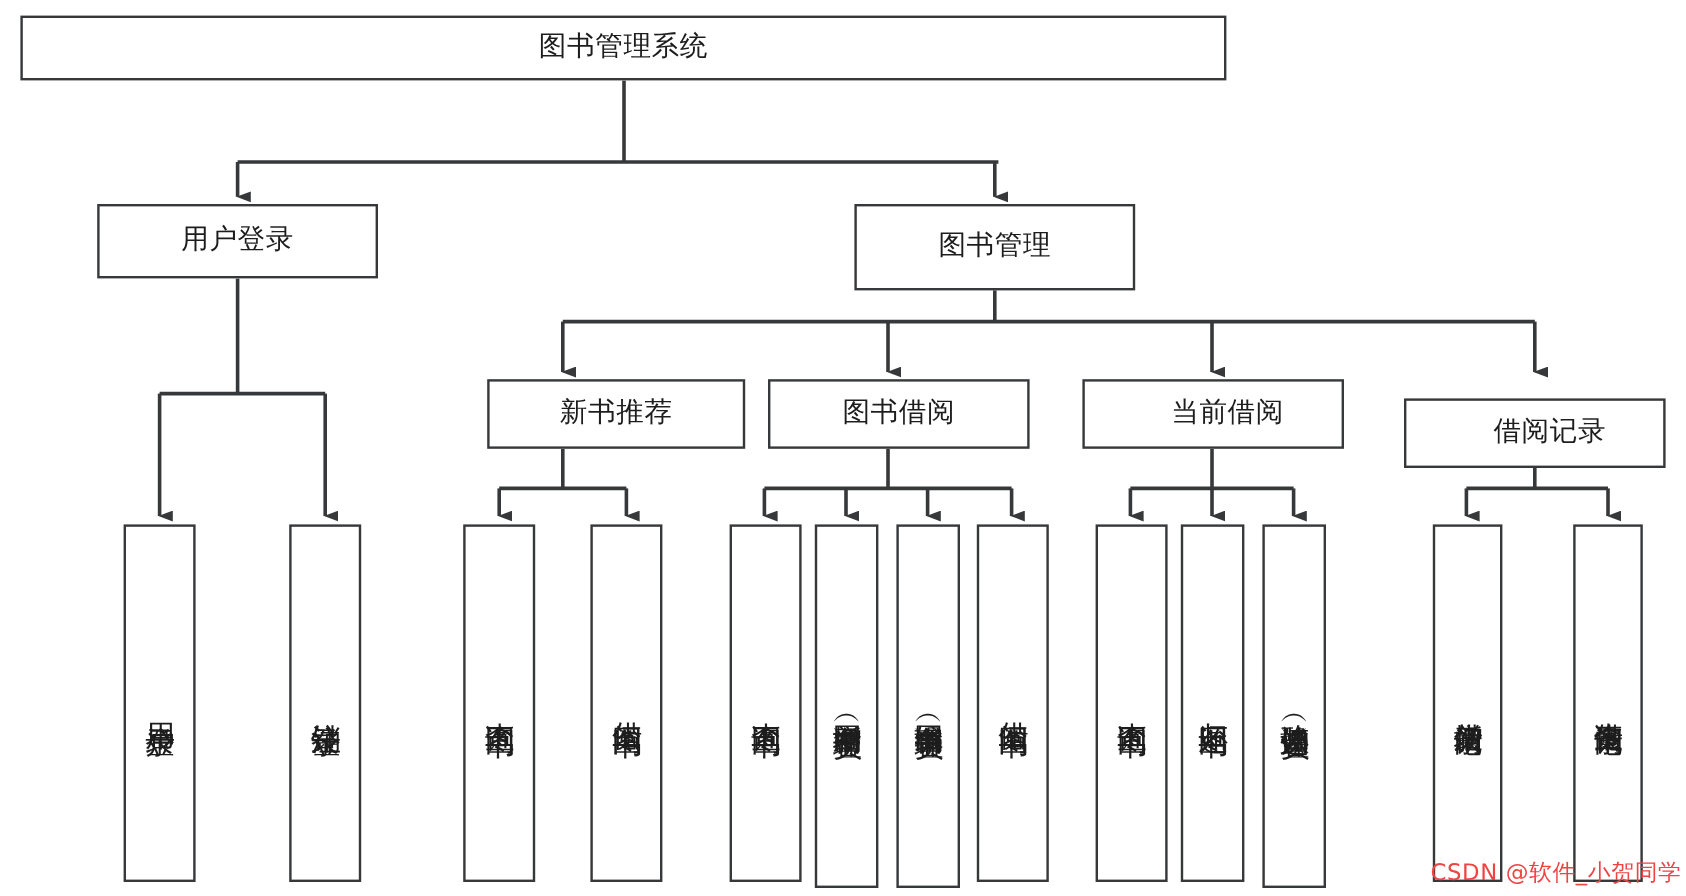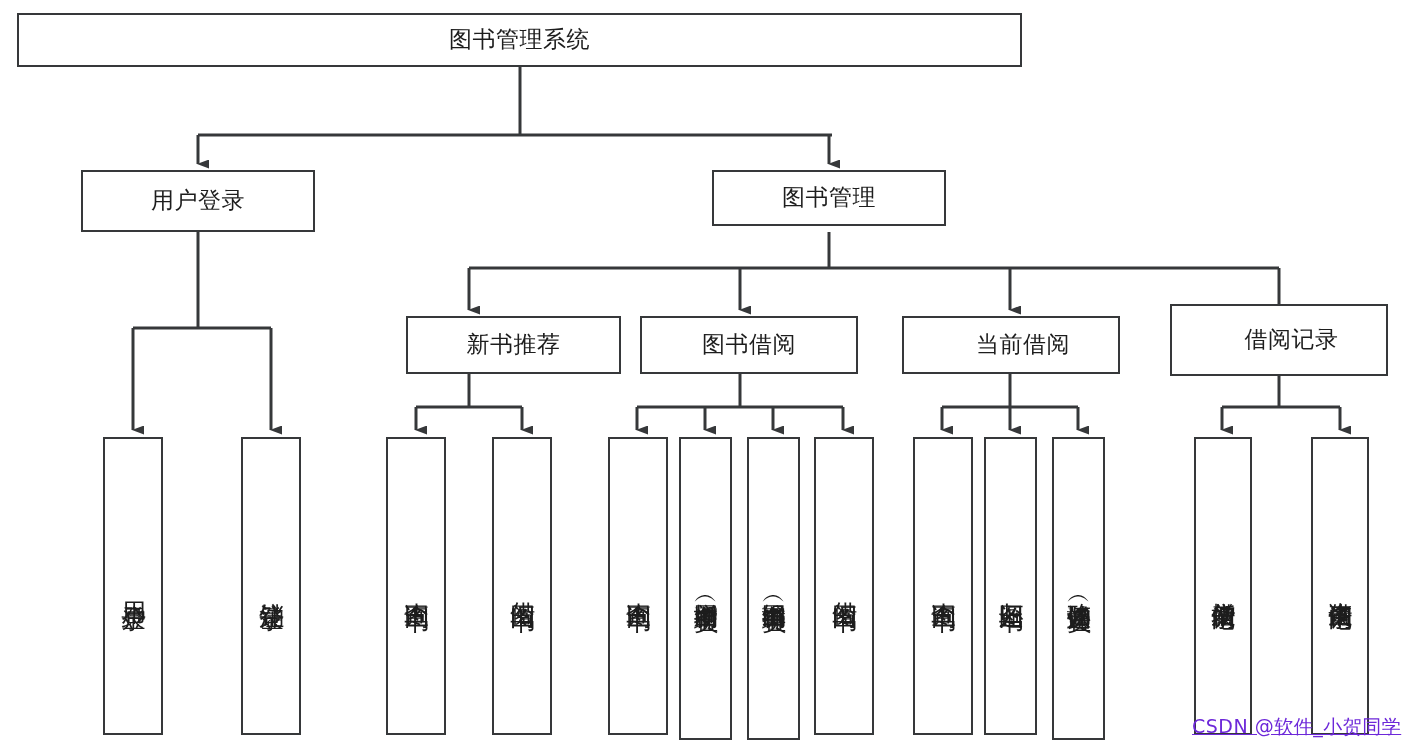--- a/index.html
+++ b/index.html
@@ -60,25 +60,24 @@
     line-height: 1.05;
     letter-spacing: 2px;
     white-space: nowrap;
   }
   .node.vert.narrow .lbl {
     font-size: 24px;
     letter-spacing: 1px;
   }
   .watermark {
     position: absolute;
-    color: #6d28d9;
+    color: #ef4444;
     font-size: 19px;
     white-space: nowrap;
     letter-spacing: 0.5px;
-    text-decoration: underline;
   }
 </style>
 </head>
 <body>
 
 <div id="canvas">
 
   <svg id="edges" viewBox="0 0 1405 747" xmlns="http://www.w3.org/2000/svg">
     <defs>
       <marker id="arrow" markerWidth="10" markerHeight="12" refX="4.5" refY="11" orient="auto" markerUnits="userSpaceOnUse">
@@ -131,34 +130,34 @@
     </g>
   </svg>
 
   <div class="node root horiz" style="left:17px; top:13px; width:1005px; height:54px;">
     <span class="lbl">图书管理系统</span>
   </div>
 
   <div class="node horiz" style="left:81px; top:170px; width:234px; height:62px;">
     <span class="lbl">用户登录</span>
   </div>
-  <div class="node horiz" style="left:712px; top:170px; width:234px; height:56px;">
+  <div class="node horiz" style="left:712px; top:170px; width:234px; height:72px;">
     <span class="lbl">图书管理</span>
   </div>
 
   <div class="node horiz" style="left:362px; top:316px; width:215px; height:58px;margin-left:44px;">
     <span class="lbl">新书推荐</span>
   </div>
   <div class="node horiz" style="left:640px; top:316px; width:218px; height:58px;">
     <span class="lbl">图书借阅</span>
   </div>
   <div class="node horiz" style="left:902px; top:316px; width:218px; height:58px;padding-left:24px;">
     <span class="lbl">当前借阅</span>
   </div>
-  <div class="node horiz" style="left:1170px; top:304px; width:218px; height:72px;padding-left:25px;">
+  <div class="node horiz" style="left:1170px; top:332px; width:218px; height:58px;padding-left:25px;">
     <span class="lbl">借阅记录</span>
   </div>
 
   <div class="node vert" style="left:103px; top:437px; width:60px; height:298px;">
     <span class="lbl">用户登录</span>
   </div>
   <div class="node vert" style="left:241px; top:437px; width:60px; height:298px;">
     <span class="lbl">注销登录</span>
   </div>
 

